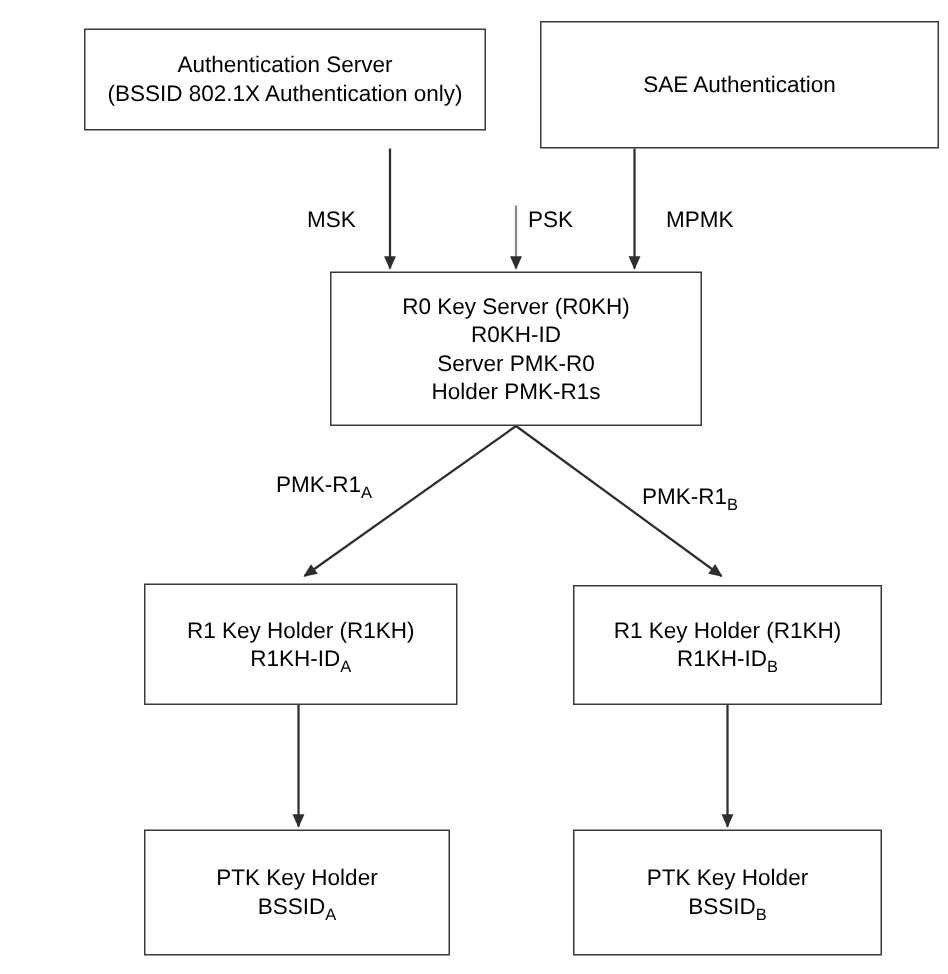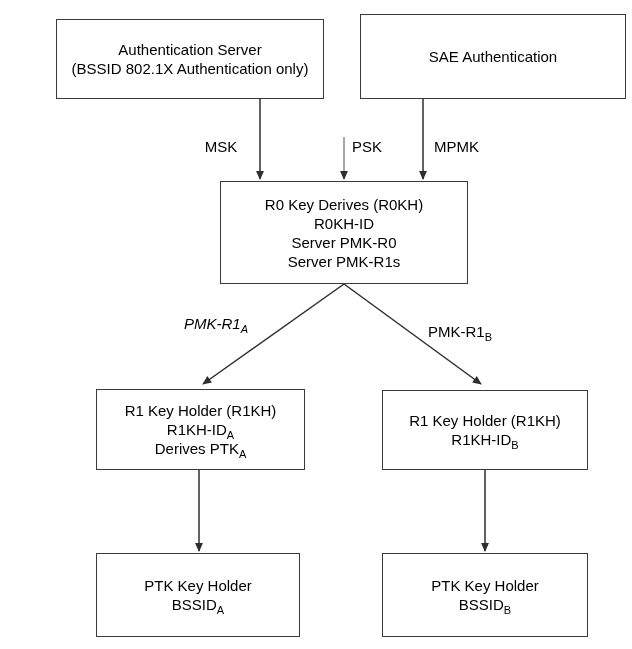--- a/index.html
+++ b/index.html
@@ -28,32 +28,32 @@
   }
   .node div { white-space: nowrap; }
   sub { font-size: 11px; line-height: 0; }
   .edge-label {
     position: absolute;
     font-size: 15px;
     line-height: 16px;
     white-space: nowrap;
   }
   
-  .auth-server { left: 56px;  top: 19px;  width: 268px; height: 80px;  }
+  .auth-server { left: 56px;  top: 19px;  width: 268px; height: 68px;  }
   .sae         { left: 360px; top: 14px;  width: 266px; height: 85px;  }
   .r0kh        { left: 220px; top: 181px; width: 248px; height: 103px; }
   .r1kh-a      { left: 96px;  top: 389px; width: 209px; height: 81px;  }
   .r1kh-b      { left: 382px; top: 390px; width: 206px; height: 80px;  }
   .ptk-a       { left: 96px;  top: 553px; width: 204px; height: 84px;  }
   .ptk-b       { left: 382px; top: 553px; width: 206px; height: 84px;  }
   
   .lbl-msk     { left: 195px; top: 139px; width: 52px; text-align: center; }
   .lbl-psk     { left: 352px; top: 139px; }
-  .lbl-mpmk    { left: 434px; top: 139px; }
-  .lbl-pmkr1a  { left: 184px; top: 316px; font-style: italic; }
+  .lbl-mpmk    { left: 444px; top: 139px; }
+  .lbl-pmkr1a  { left: 184px; top: 316px; }
   .lbl-pmkr1b  { left: 428px; top: 324px; }
 </style>
 </head>
 <body>
 
 <div class="canvas">
 
   <svg class="wires" viewBox="0 0 632 649" xmlns="http://www.w3.org/2000/svg">
     <defs>
       <marker id="ah" viewBox="0 0 10 10" refX="9" refY="5" markerWidth="10" markerHeight="9" orient="auto" markerUnits="userSpaceOnUse">
@@ -72,30 +72,29 @@
   <div class="node auth-server">
     <div>Authentication Server</div>
     <div>(BSSID 802.1X Authentication only)</div>
   </div>
 
   <div class="node sae">
     <div>SAE Authentication</div>
   </div>
 
   <div class="node r0kh">
-    <div>R0 Key Derives (R0KH)</div>
+    <div>R0 Key Server (R0KH)</div>
     <div>R0KH-ID</div>
     <div>Server PMK-R0</div>
-    <div>Server PMK-R1s</div>
+    <div>Holder PMK-R1s</div>
   </div>
 
   <div class="node r1kh-a">
     <div>R1 Key Holder (R1KH)</div>
     <div><span>R1KH-ID</span><sub>A</sub></div>
-    <div><span>Derives PTK</span><sub>A</sub></div>
   </div>
 
   <div class="node r1kh-b">
     <div>R1 Key Holder (R1KH)</div>
     <div><span>R1KH-ID</span><sub>B</sub></div>
   </div>
 
   <div class="node ptk-a">
     <div>PTK Key Holder</div>
     <div><span>BSSID</span><sub>A</sub></div>

